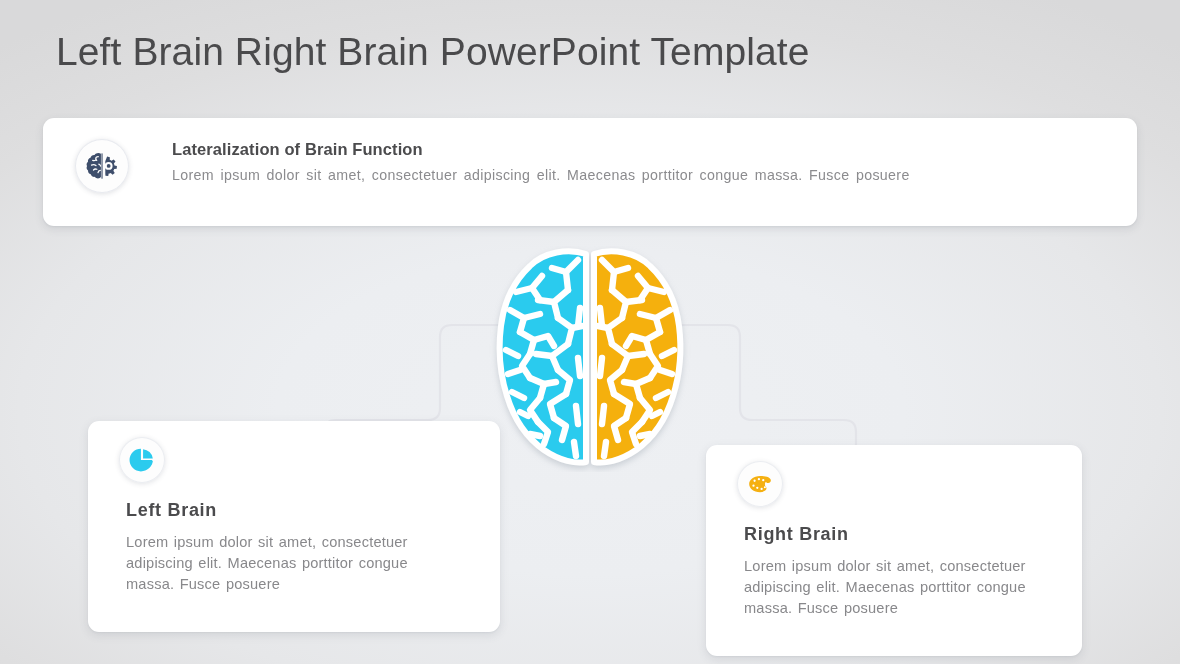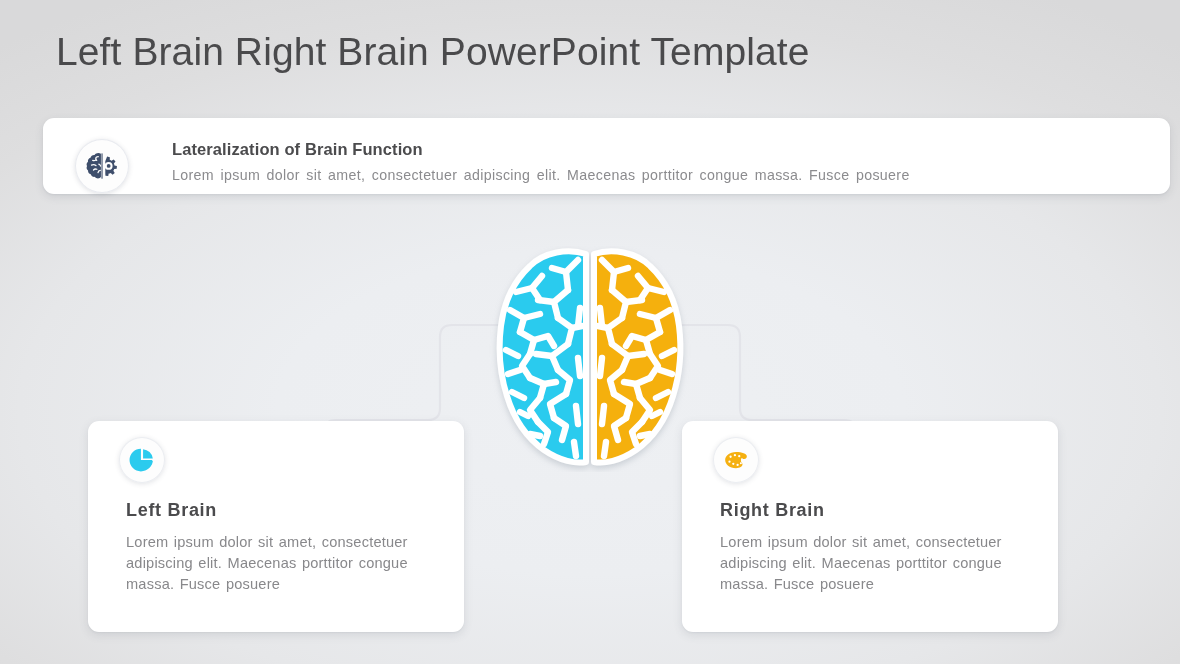--- a/index.html
+++ b/index.html
@@ -39,26 +39,25 @@
     color: #4a4a4c;
     white-space: nowrap;
   }
 
   
   .banner-card {
     position: absolute;
     left: 43px;
     top: 118px;
     width: 1094px;
-    height: 76px;
+    height: 108px;
     background: #ffffff;
     border-radius: 11px;
     box-shadow: 0 3px 9px rgba(70, 80, 95, 0.13),
                 0 1px 2px rgba(70, 80, 95, 0.07);
-    padding-left: 33px;
   }
   .banner-icon-circle {
     position: absolute;
     left: 32px;
     top: 21px;
     width: 54px;
     height: 54px;
     border-radius: 50%;
     background: #fdfdfd;
     box-shadow: 0 1px 5px rgba(60, 70, 90, 0.16),
@@ -112,22 +111,22 @@
   .info-card {
     position: absolute;
     top: 421px;
     width: 376px;
     height: 211px;
     background: #ffffff;
     border-radius: 11px;
     box-shadow: 0 3px 10px rgba(70, 80, 95, 0.13),
                 0 1px 2px rgba(70, 80, 95, 0.06);
   }
-  .info-card.left  { left: 88px; }
-  .info-card.right { left: 682px; }
+  .info-card.left  { left: 88px; padding-left: 36px; }
+  .info-card.right { left: 706px; margin-top: 24px; }
 
   .card-icon-circle {
     position: absolute;
     left: 31px;
     top: 16px;
     width: 46px;
     height: 46px;
     border-radius: 50%;
     background: #fdfdfd;
     box-shadow: 0 1px 5px rgba(60, 70, 90, 0.15),

